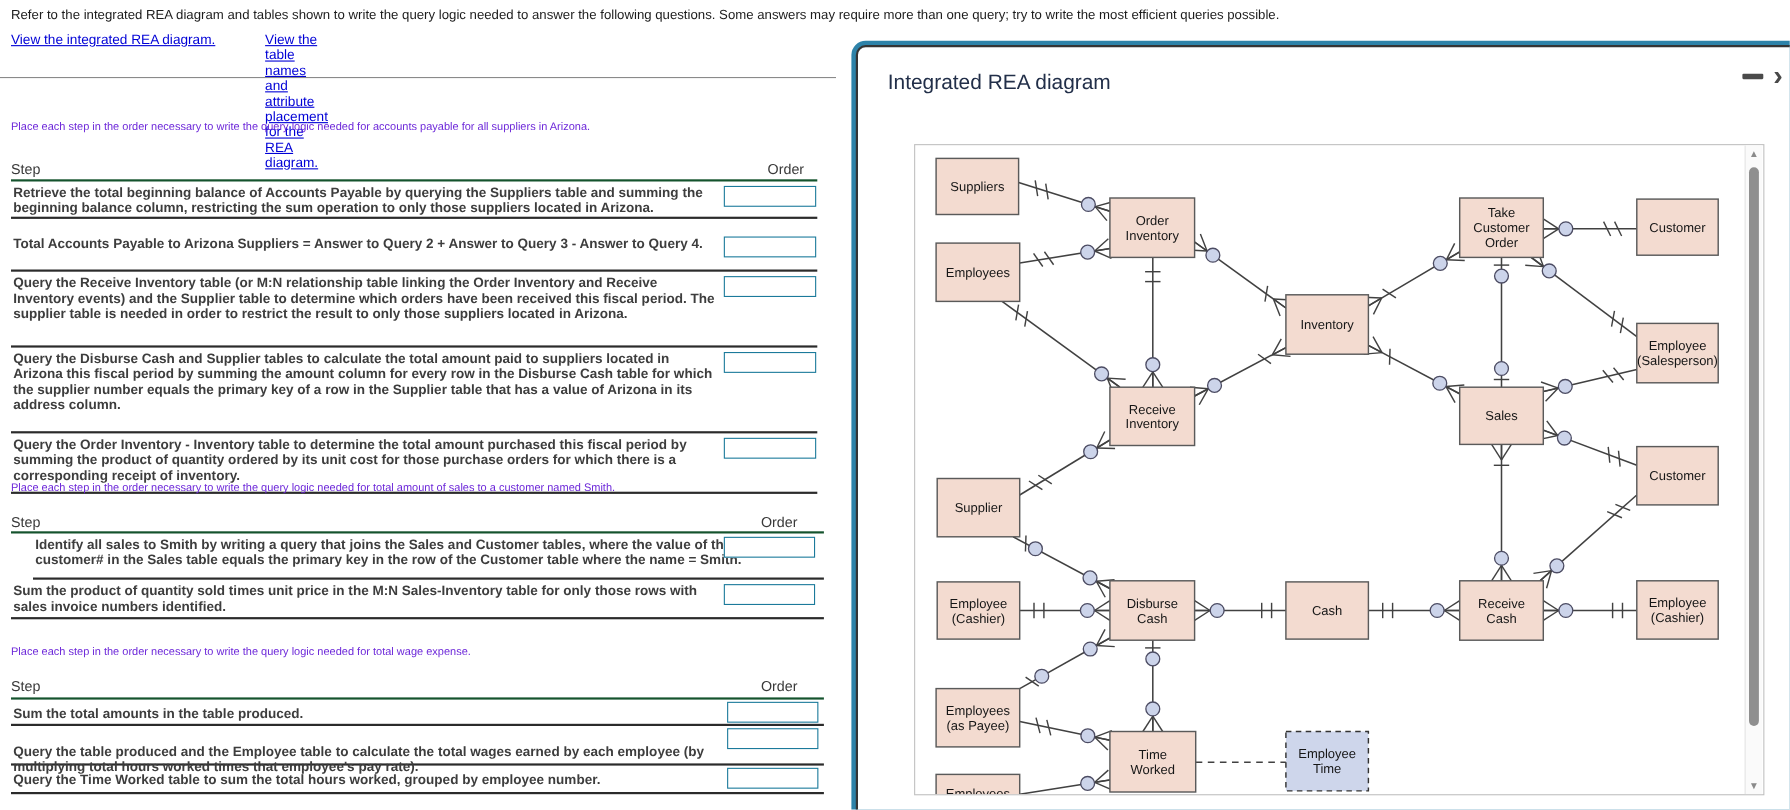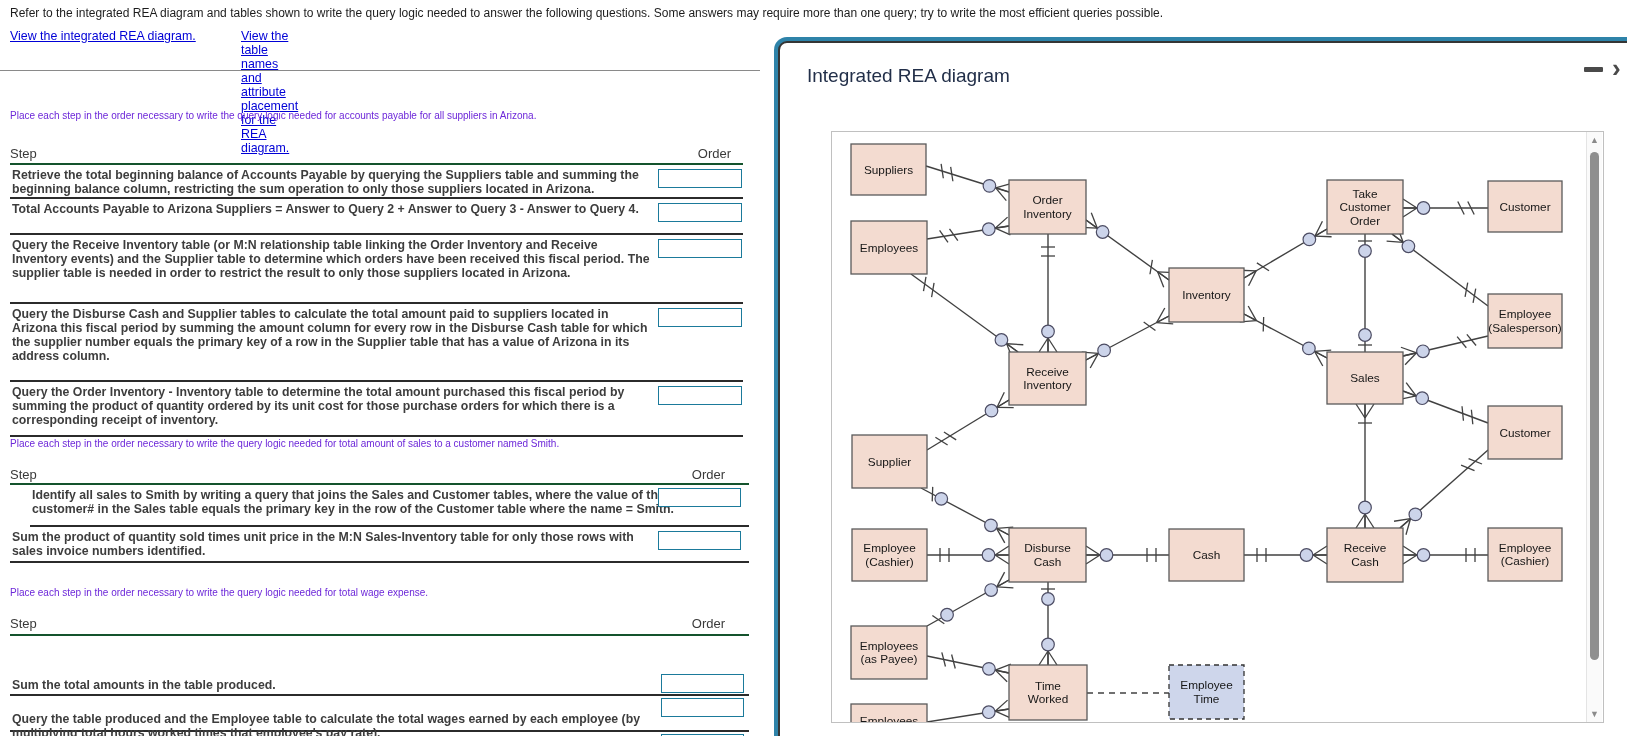--- a/index.html
+++ b/index.html
@@ -54,21 +54,21 @@
   <div class="prompt" style="top:110px;">Place each step in the order necessary to write the query logic needed for accounts payable for all suppliers in Arizona.</div>
   <div class="hdr-row" style="top:146px; width:733px; padding-right:12px;">
     <span>Step</span>
     <span>Order</span>
   </div>
   <div class="tbl" style="top:163px; width:733px;">
     <div class="trow" style="height:34px;">
       <div class="row-text">Retrieve the total beginning balance of Accounts Payable by querying the Suppliers table and summing the beginning balance column, restricting the sum operation to only those suppliers located in Arizona.</div>
       <input class="ord-input" style="right: 1px; top: 4px;" value="">
     </div>
-    <div class="trow" style="height:36px;">
+    <div class="trow" style="height:36px;margin-top:12px;">
       <div class="row-text">Total Accounts Payable to Arizona Suppliers = Answer to Query 2 + Answer to Query 3 - Answer to Query 4.</div>
       <input class="ord-input" style="right: 1px; top: 4px;" value="">
     </div>
     <div class="trow" style="height:69px;">
       <div class="row-text">Query the Receive Inventory table (or M:N relationship table linking the Order Inventory and Receive Inventory events) and the Supplier table to determine which orders have been received this fiscal period. The supplier table is needed in order to restrict the result to only those suppliers located in Arizona.</div>
       <input class="ord-input" style="right: 1px; top: 4px;" value="">
     </div>
     <div class="trow" style="height:78px;">
       <div class="row-text">Query the Disburse Cash and Supplier tables to calculate the total amount paid to suppliers located in Arizona this fiscal period by summing the amount column for every row in the Disburse Cash table for which the supplier number equals the primary key of a row in the Supplier table that has a value of Arizona in its address column.</div>
       <input class="ord-input" style="right: 1px; top: 4px;" value="">
@@ -94,21 +94,21 @@
       <input class="ord-input" style="right: 8px; top: 4px; width: 83px;" value="">
     </div>
   </div>
 
   <div class="prompt" style="top:587px;">Place each step in the order necessary to write the query logic needed for total wage expense.</div>
   <div class="hdr-row" style="top:616px; width:739px; padding-right:24px;">
     <span>Step</span>
     <span>Order</span>
   </div>
   <div class="tbl" style="top:634px; width:739px;">
-    <div class="trow" style="height:24px;margin-top:36px;">
+    <div class="trow" style="height:24px;">
       <div class="row-text" style="padding-top:6px;">Sum the total amounts in the table produced.</div>
       <input class="ord-input" style="right: 5px; top: 2px; width: 83px;" value="">
     </div>
     <div class="trow" style="height:36px;">
       <div class="row-text" style="padding-top:16px;">Query the table produced and the Employee table to calculate the total wages earned by each employee (by multiplying total hours worked times that employee's pay rate).</div>
       <input class="ord-input" style="right: 5px; top: 2px; width: 83px;" value="">
     </div>
     <div class="trow" style="height:26px;">
       <div class="row-text" style="padding-top:6px;">Query the Time Worked table to sum the total hours worked, grouped by employee number.</div>
       <input class="ord-input" style="right: 5px; top: 2px; width: 83px;" value="">

